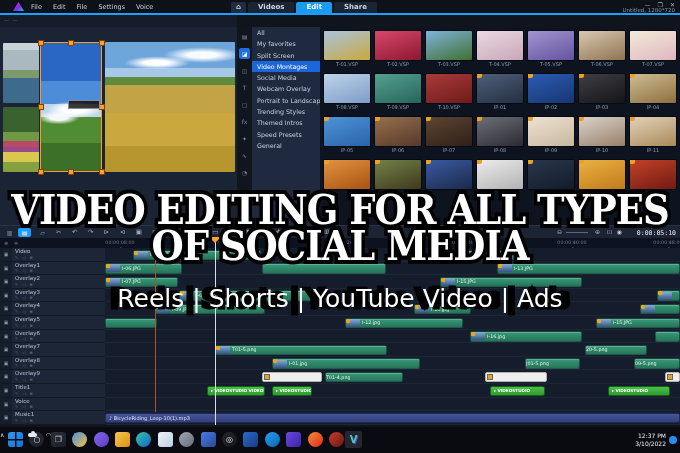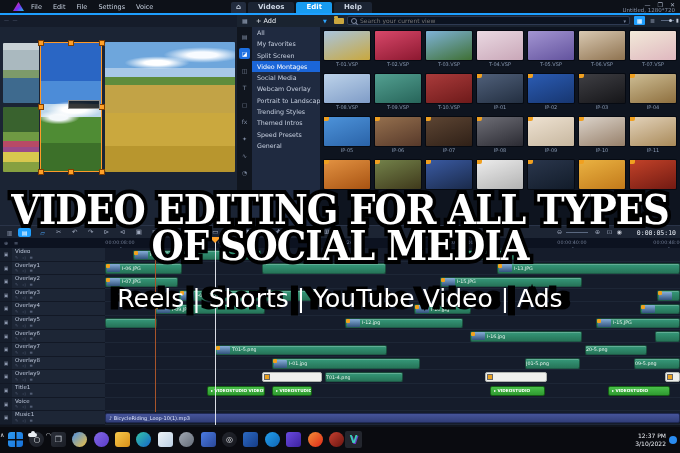--- a/index.html
+++ b/index.html
@@ -149,49 +149,33 @@
         <div>File</div>
         <div>Edit</div>
         <div>File</div>
         <div>Settings</div>
         <div>Voice</div>
       </div>
     <div class="abs" id="tabs">
         <div class="tab home">⌂</div>
         <div class="tab">Videos</div>
         <div class="tab active">Edit</div>
-        <div class="tab">Help</div>
+        <div class="tab">Share</div>
       </div>
     <div class="abs" id="win-controls">
         <div>—</div>
         <div>❐</div>
         <div>✕</div>
       </div>
   </div>
   <div class="abs" id="win-title">Untitled, 1280*720</div>
   <div class="abs" id="accent"></div>
 
   <div class="abs" id="preview-top">
     <div class="abs dashes">— —</div>
-  </div>
-  <div class="abs" id="lib-header">
-    <div class="abs" id="gallery-ic">▦</div>
-    <div class="abs" id="add-label">+ Add</div>
-    <div class="abs" id="filter-ic">▼</div>
-    <div class="abs folder"></div>
-    <div class="abs" id="searchbox">
-      <span class="mag"></span>
-      <input id="search-input" placeholder="Search your current view" style="">
-      <span class="caret">▾</span>
-    </div>
-    <div class="abs" id="viewbtn1">▦</div>
-    <div class="abs" id="viewbtn2">≣</div>
-    <div class="abs" id="zslider"></div>
-    <div class="abs" id="zknob"></div>
-    <div class="abs" id="pin-ic">▮</div>
   </div>
 
   <div class="abs" id="preview-panel"></div>
   <div class="abs pimg village" style="left:3px;top:43px;width:36px;height:60px;"></div>
   <div class="abs pimg fieldimg" style="left:3px;top:107px;width:36px;height:65px;"></div>
   <div class="abs pimg skyimg" style="left:40px;top:42px;width:62px;height:130px;"></div>
   <div class="abs pimg wheatimg" style="left:105px;top:42px;width:130px;height:130px;"></div>
   <div class="abs" id="selbox"></div>
   <div class="abs" id="handles">
       <div class="abs hdl" style="left: 38px; top: 40px;"></div>

